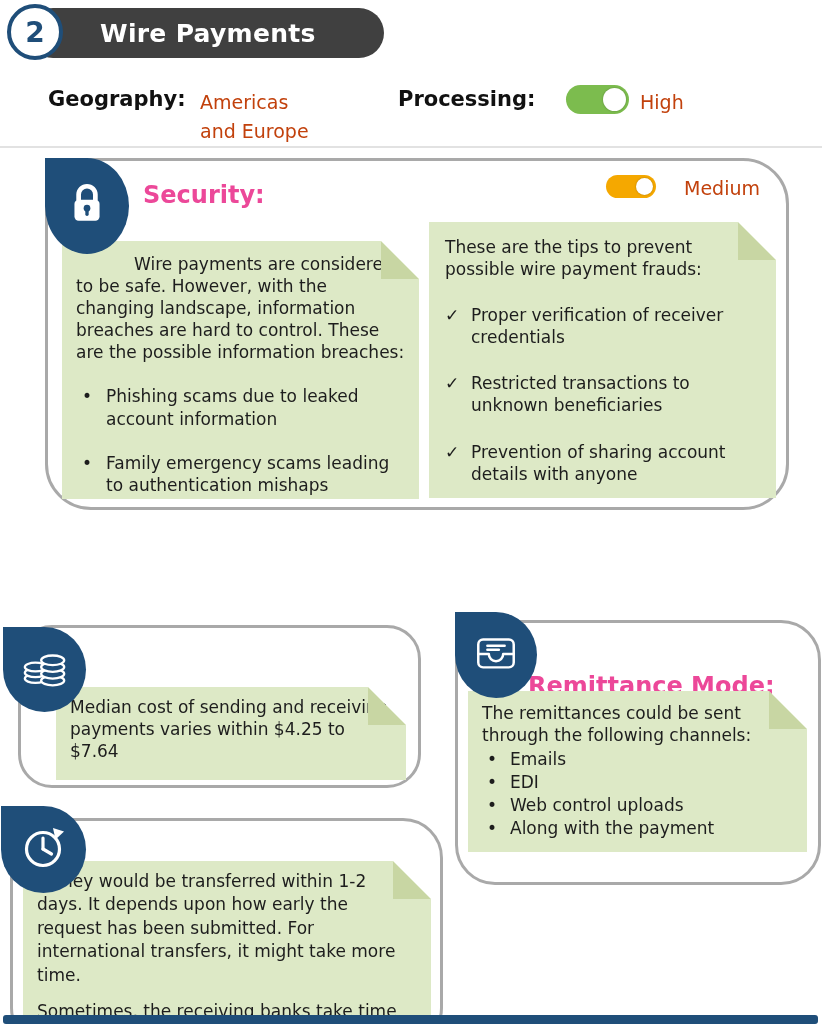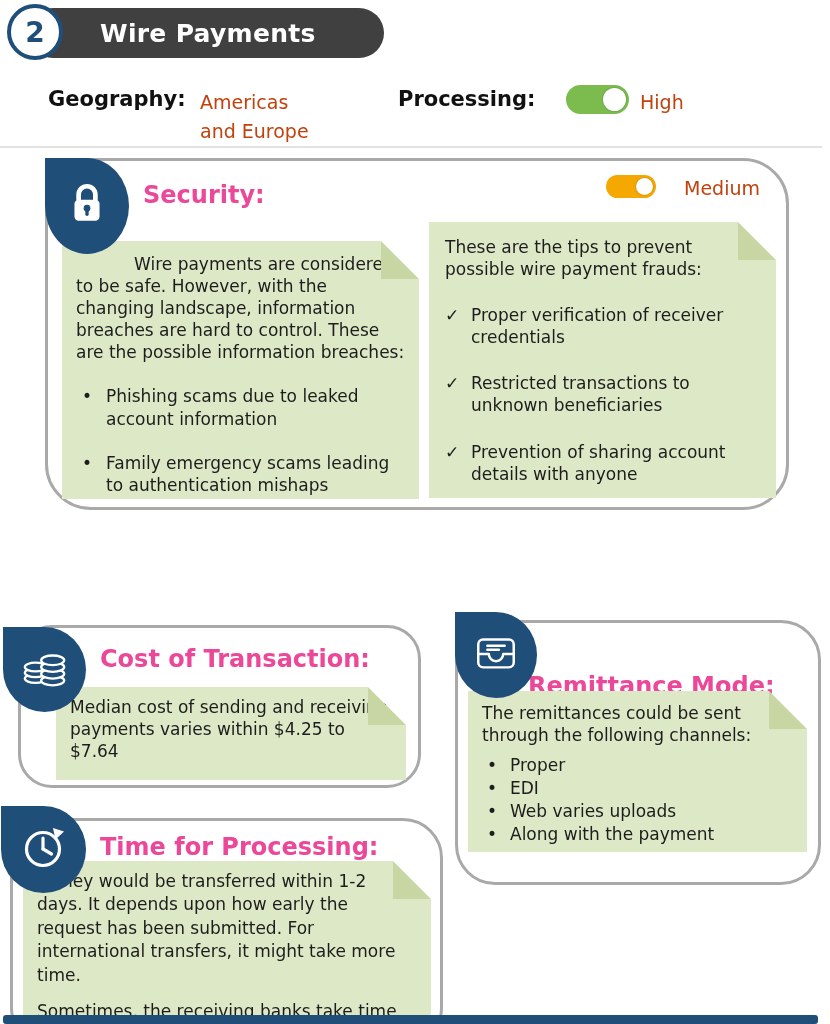--- a/index.html
+++ b/index.html
@@ -62,21 +62,21 @@
   .time-box p + p{margin-top:13px;}
 
   .b-row{display:flex;align-items:flex-start;}
   .marker{flex:none;}
   .sec-left-box .b-row{margin-top:22px;}
   .sec-left-box .marker{width:30px;padding-left:6px;box-sizing:border-box;}
   .sec-right-box .b-row{margin-top:24px;}
   .sec-right-box .marker{width:26px;box-sizing:border-box;}
   .remit-box .b-row{margin-top:1px;}
   .remit-box .marker{width:28px;padding-left:5px;box-sizing:border-box;}
-  .remit-box .intro{margin:0 0 8px 0;}
+  .remit-box .intro{margin:0 0 2px 0;}
 
   .bottom-bar{left:3px;top:1015px;width:815px;height:9px;background:#1F4E79;border-radius:3px;z-index:9;}
 </style>
 </head>
 <body>
 
 <div class="page">
 
   <div class="abs main-panel"></div>
 
@@ -160,21 +160,20 @@
           <ellipse cx="15" cy="28" rx="11" ry="4.5"></ellipse>
           <ellipse cx="15" cy="22" rx="11" ry="4.5"></ellipse>
           <ellipse cx="33" cy="36" rx="12" ry="5"></ellipse>
           <ellipse cx="33" cy="29" rx="12" ry="5"></ellipse>
           <ellipse cx="33" cy="22" rx="12" ry="5"></ellipse>
           <ellipse cx="33" cy="15" rx="12" ry="5"></ellipse>
         </g>
       </svg>
     </span>
   </div>
-  <div class="abs section-label" style="left:100px;top:645px;">Cost of Transaction:</div>
   <div class="abs green-box cost-box">
     <span class="fold"></span>
     <span>Median cost of sending and receiving payments varies within $4.25 to $7.64</span>
   </div>
 
   <div class="abs card remit-card"></div>
   <div class="abs badge badge-remit">
     <span>
       <svg width="46" height="44" viewBox="0 0 48 44">
         <g fill="none" stroke="#fff" stroke-width="2.6" stroke-linecap="round" stroke-linejoin="round">
@@ -186,29 +185,29 @@
       </svg>
     </span>
   </div>
   <div class="abs section-label" style="left:528px;top:640px;margin-top:32px;">Remittance Mode:</div>
   <div class="abs green-box remit-box">
     <span class="fold"></span>
     <p class="intro">The remittances could be sent through the following channels:</p>
     <div>
         <div class="b-row">
         <span class="marker">•</span>
-        <span>Proper</span>
+        <span>Emails</span>
       </div>
         <div class="b-row">
         <span class="marker">•</span>
         <span>EDI</span>
       </div>
         <div class="b-row">
         <span class="marker">•</span>
-        <span>Web varies uploads</span>
+        <span>Web control uploads</span>
       </div>
         <div class="b-row">
         <span class="marker">•</span>
         <span>Along with the payment</span>
       </div>
       </div>
   </div>
 
   <div class="abs card time-card"></div>
   <div class="abs badge badge-time">
@@ -216,21 +215,20 @@
       <svg width="50" height="50" viewBox="0 0 50 50">
         <g fill="none" stroke="#fff" stroke-width="3.2" stroke-linecap="round">
           <circle cx="24" cy="26" r="16.5"></circle>
           <path d="M24 26 V15"></path>
           <path d="M24 26 l8.5 5"></path>
         </g>
         <path d="M34 5 l11 3.5 -8.5 8 z" fill="#fff"></path>
       </svg>
     </span>
   </div>
-  <div class="abs section-label" style="left:100px;top:833px;">Time for Processing:</div>
   <div class="abs green-box time-box">
     <span class="fold"></span>
     <div>
         <p>Money would be transferred within 1-2 days. It depends upon how early the request has been submitted. For international transfers, it might take more time.</p>
         <p>Sometimes, the receiving banks take time to reflect the amount in their accounts</p>
       </div>
   </div>
 
   <div class="abs bottom-bar"></div>
 

